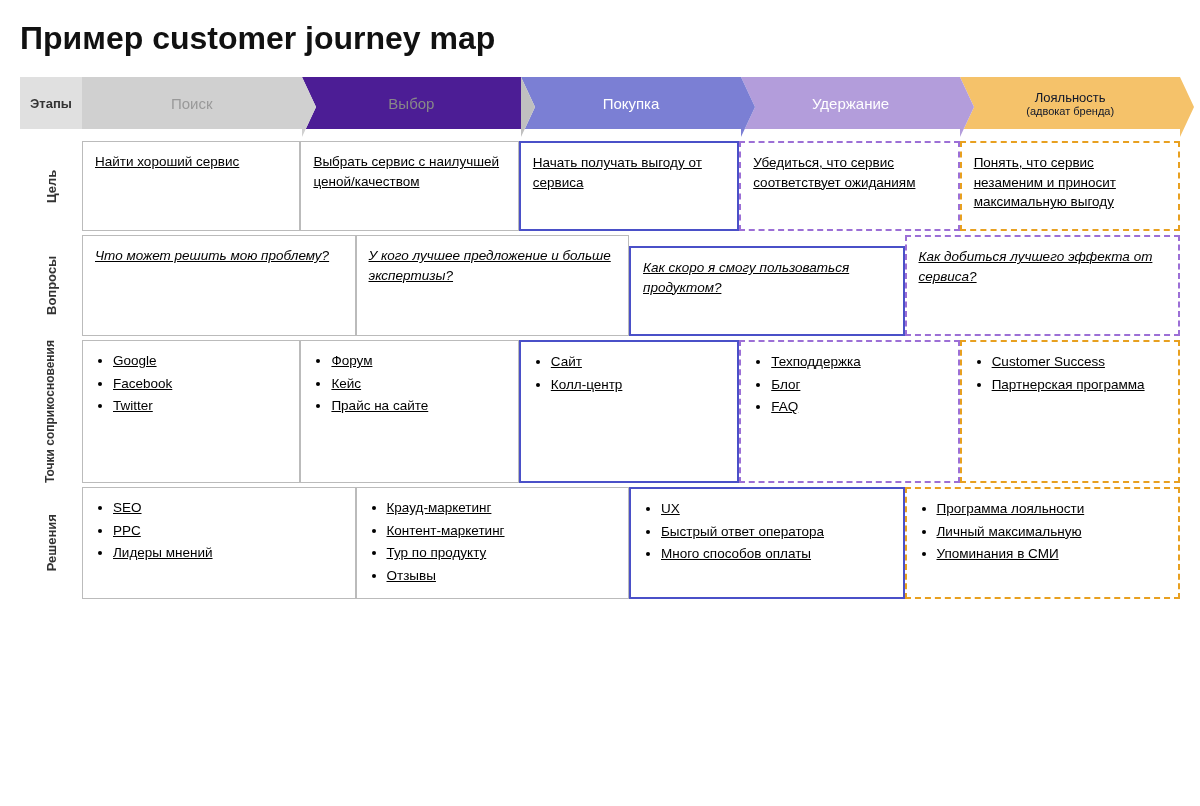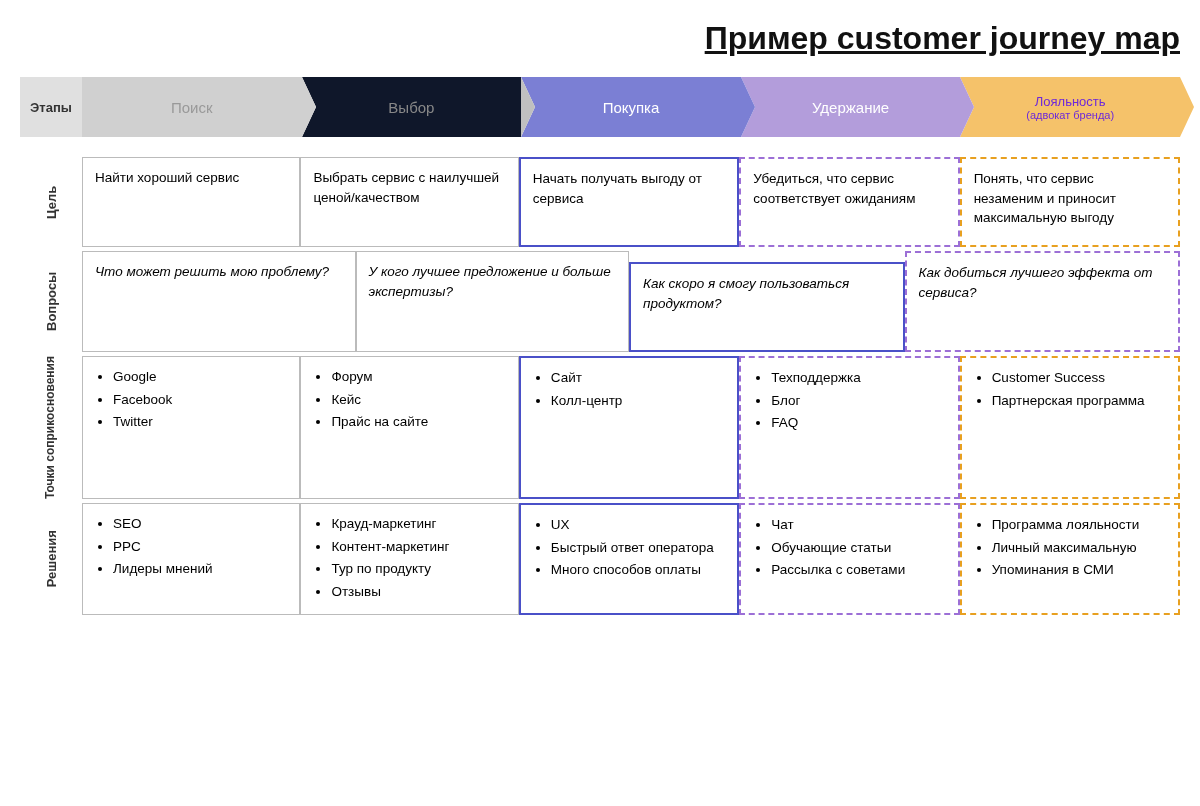--- a/index.html
+++ b/index.html
@@ -4,26 +4,25 @@
   <style>
     * { box-sizing: border-box; margin: 0; padding: 0; }
     body {
       font-family: Arial, sans-serif;
       background: #fff;
       width: 1200px;
       min-height: 806px;
       padding: 20px;
     }
     h1 {
-      text-align: right;
+      text-align: left;
       font-size: 32px;
       font-weight: 700;
       margin-bottom: 20px;
       color: #111;
-      text-decoration: underline;
     }
     ul.bullet-list {
       list-style: disc;
       padding-left: 18px;
       font-size: 13.5px;
     }
     ul.bullet-list li {
       margin-bottom: 3px;
     }
     .arrow-stage {
@@ -57,27 +56,27 @@
       width: 0;
       height: 0;
       border-top: 30px solid transparent;
       border-bottom: 30px solid transparent;
       border-left: 14px solid #fff;
       z-index: 1;
     }
     .arrow-stage.first::before { display: none; }
     .arrow-stage-poisk { background: #d0d0d0; color: #999; }
     .arrow-stage-poisk::after { border-left-color: #d0d0d0; }
-    .arrow-stage-vybor { background: #0f172a; color: #888; }
+    .arrow-stage-vybor { background: #4c1d95; color: #888; }
     .arrow-stage-vybor::after { border-left-color: #c0c0c0; }
     .arrow-stage-pokupka { background: #7b7fd4; color: #fff; }
     .arrow-stage-pokupka::after { border-left-color: #7b7fd4; }
     .arrow-stage-uderzhanie { background: #b39ddb; color: #fff; }
     .arrow-stage-uderzhanie::after { border-left-color: #b39ddb; }
-    .arrow-stage-loyalnost { background: #f5c26a; color: #6d28d9; font-size: 13px; }
+    .arrow-stage-loyalnost { background: #f5c26a; color: #0f172a; font-size: 13px; }
     .arrow-stage-loyalnost::after { border-left-color: #f5c26a; }
     .loyalnost-sub { font-size: 11px; display: block; }
     .data-row {
       display: flex;
       width: 100%;
       margin-bottom: 4px;
     }
     .data-row-label {
       width: 62px;
       min-width: 62px;
@@ -87,39 +86,40 @@
       font-size: 13px;
       font-weight: 600;
       color: #333;
       writing-mode: vertical-rl;
       transform: rotate(180deg);
       text-align: center;
     }
     .data-cells {
       flex: 1;
       display: flex;
+      text-decoration: underline;
     }
     .data-cell {
       flex: 1;
       padding: 10px 12px;
       font-size: 13.5px;
       line-height: 1.45;
       min-height: 90px;
     }
     .dc-poisk { border: 1px solid #bbb; }
     .dc-vybor { border: 1px solid #bbb; }
     .dc-pokupka { border: 2px solid #4a50c8; }
     .dc-uderzhanie { border: 2px dashed #9c6fd6; }
     .dc-loyalnost { border: 2px dashed #e8a020; }
 
     .top-header-row {
       display: flex;
       width: 100%;
-      height: 60px;
-      margin-bottom: 20px;
+      height: 52px;
+      margin-bottom: 12px;
     }
     .top-header-label {
       width: 62px;
       min-width: 62px;
       background: #e0e0e0;
       display: flex;
       align-items: center;
       justify-content: center;
       font-weight: 700;
       font-size: 13px;
@@ -233,27 +233,20 @@
           <li>Отзывы</li>
         </ul>
       </div>
       <div class="data-cell dc-pokupka">
         <ul class="bullet-list">
           <li>UX</li>
           <li>Быстрый ответ оператора</li>
           <li>Много способов оплаты</li>
         </ul>
       </div>
-      <div class="data-cell dc-uderzhanie">
-        <ul class="bullet-list">
-          <li>Чат</li>
-          <li>Обучающие статьи</li>
-          <li>Рассылка с советами</li>
-        </ul>
-      </div>
       <div class="data-cell dc-loyalnost">
         <ul class="bullet-list">
           <li>Программа лояльности</li>
           <li>Личный максимальную</li>
           <li>Упоминания в СМИ</li>
         </ul>
       </div>
     </div>
   </div>
 

